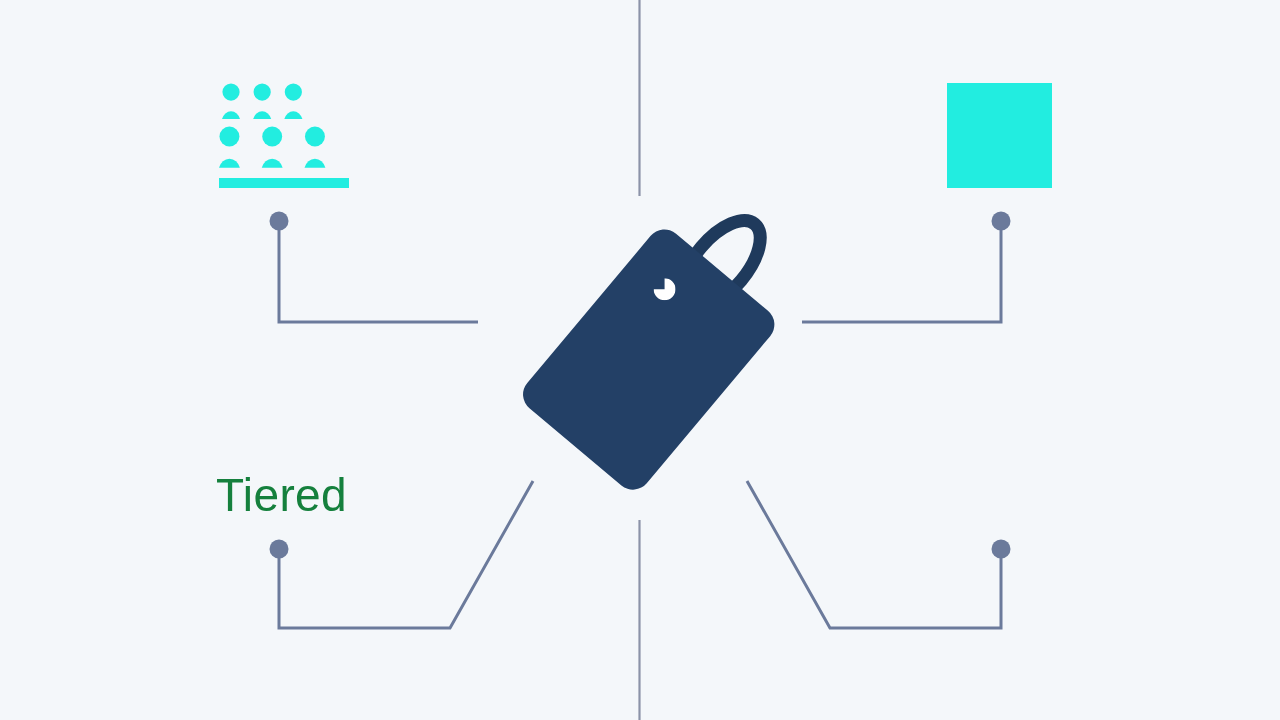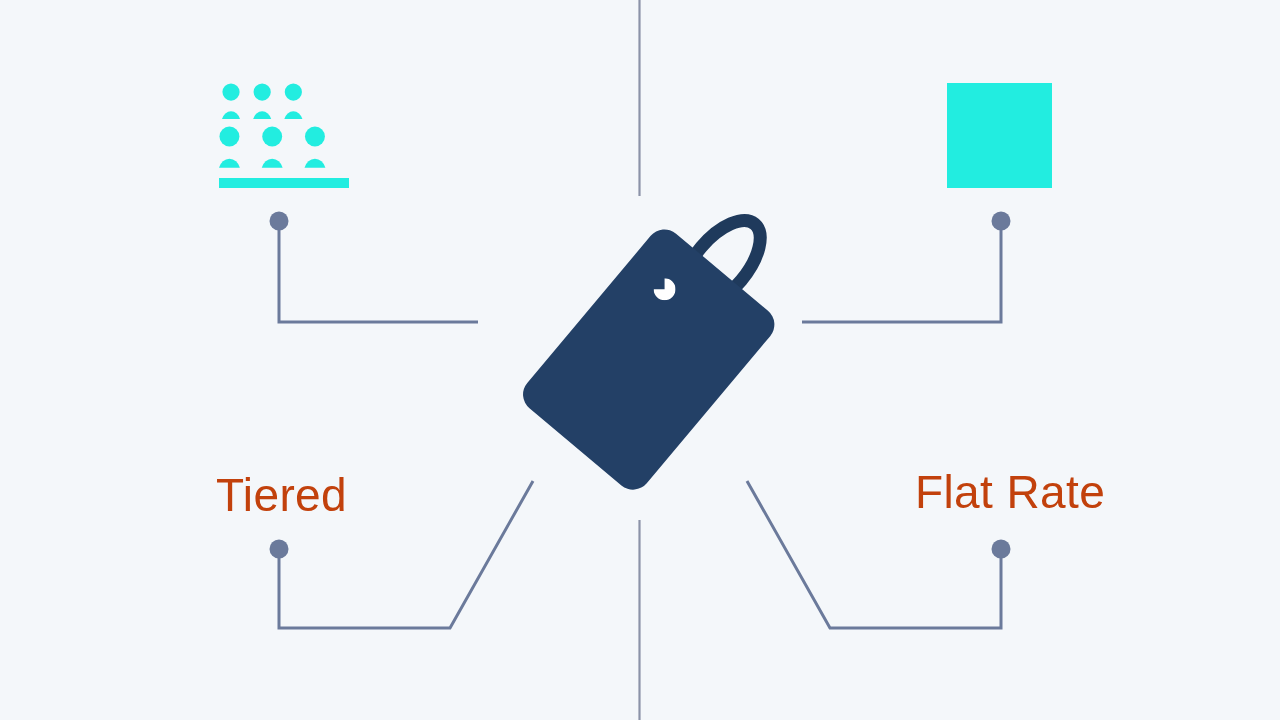--- a/index.html
+++ b/index.html
@@ -29,21 +29,21 @@
     width: 1280px;
     height: 720px;
     display: block;
   }
   .label {
     position: absolute;
     font-family: "Liberation Sans", sans-serif;
     font-size: 46px;
     font-weight: 400;
     letter-spacing: 0.4px;
-    color: #c2410c;
+    color: #15803d;
     white-space: nowrap;
     line-height: 1;
     user-select: none;
   }
   #label-tiered {
     left: 216px;
     top: 472px;
   }
   #label-flat-rate {
     left: 915px;
@@ -121,15 +121,14 @@
 
       <g transform="translate(-33,-62) rotate(-40)">
         <circle cx="0" cy="0" r="15" fill="#ffffff" clip-path="url(#hole-clip)"></circle>
       </g>
     </g>
 
   </svg>
 
   <div class="label" id="label-tiered">Tiered</div>
 
-  <div class="label" id="label-flat-rate">Flat Rate</div>
 
 </div>
 
 </body></html>

